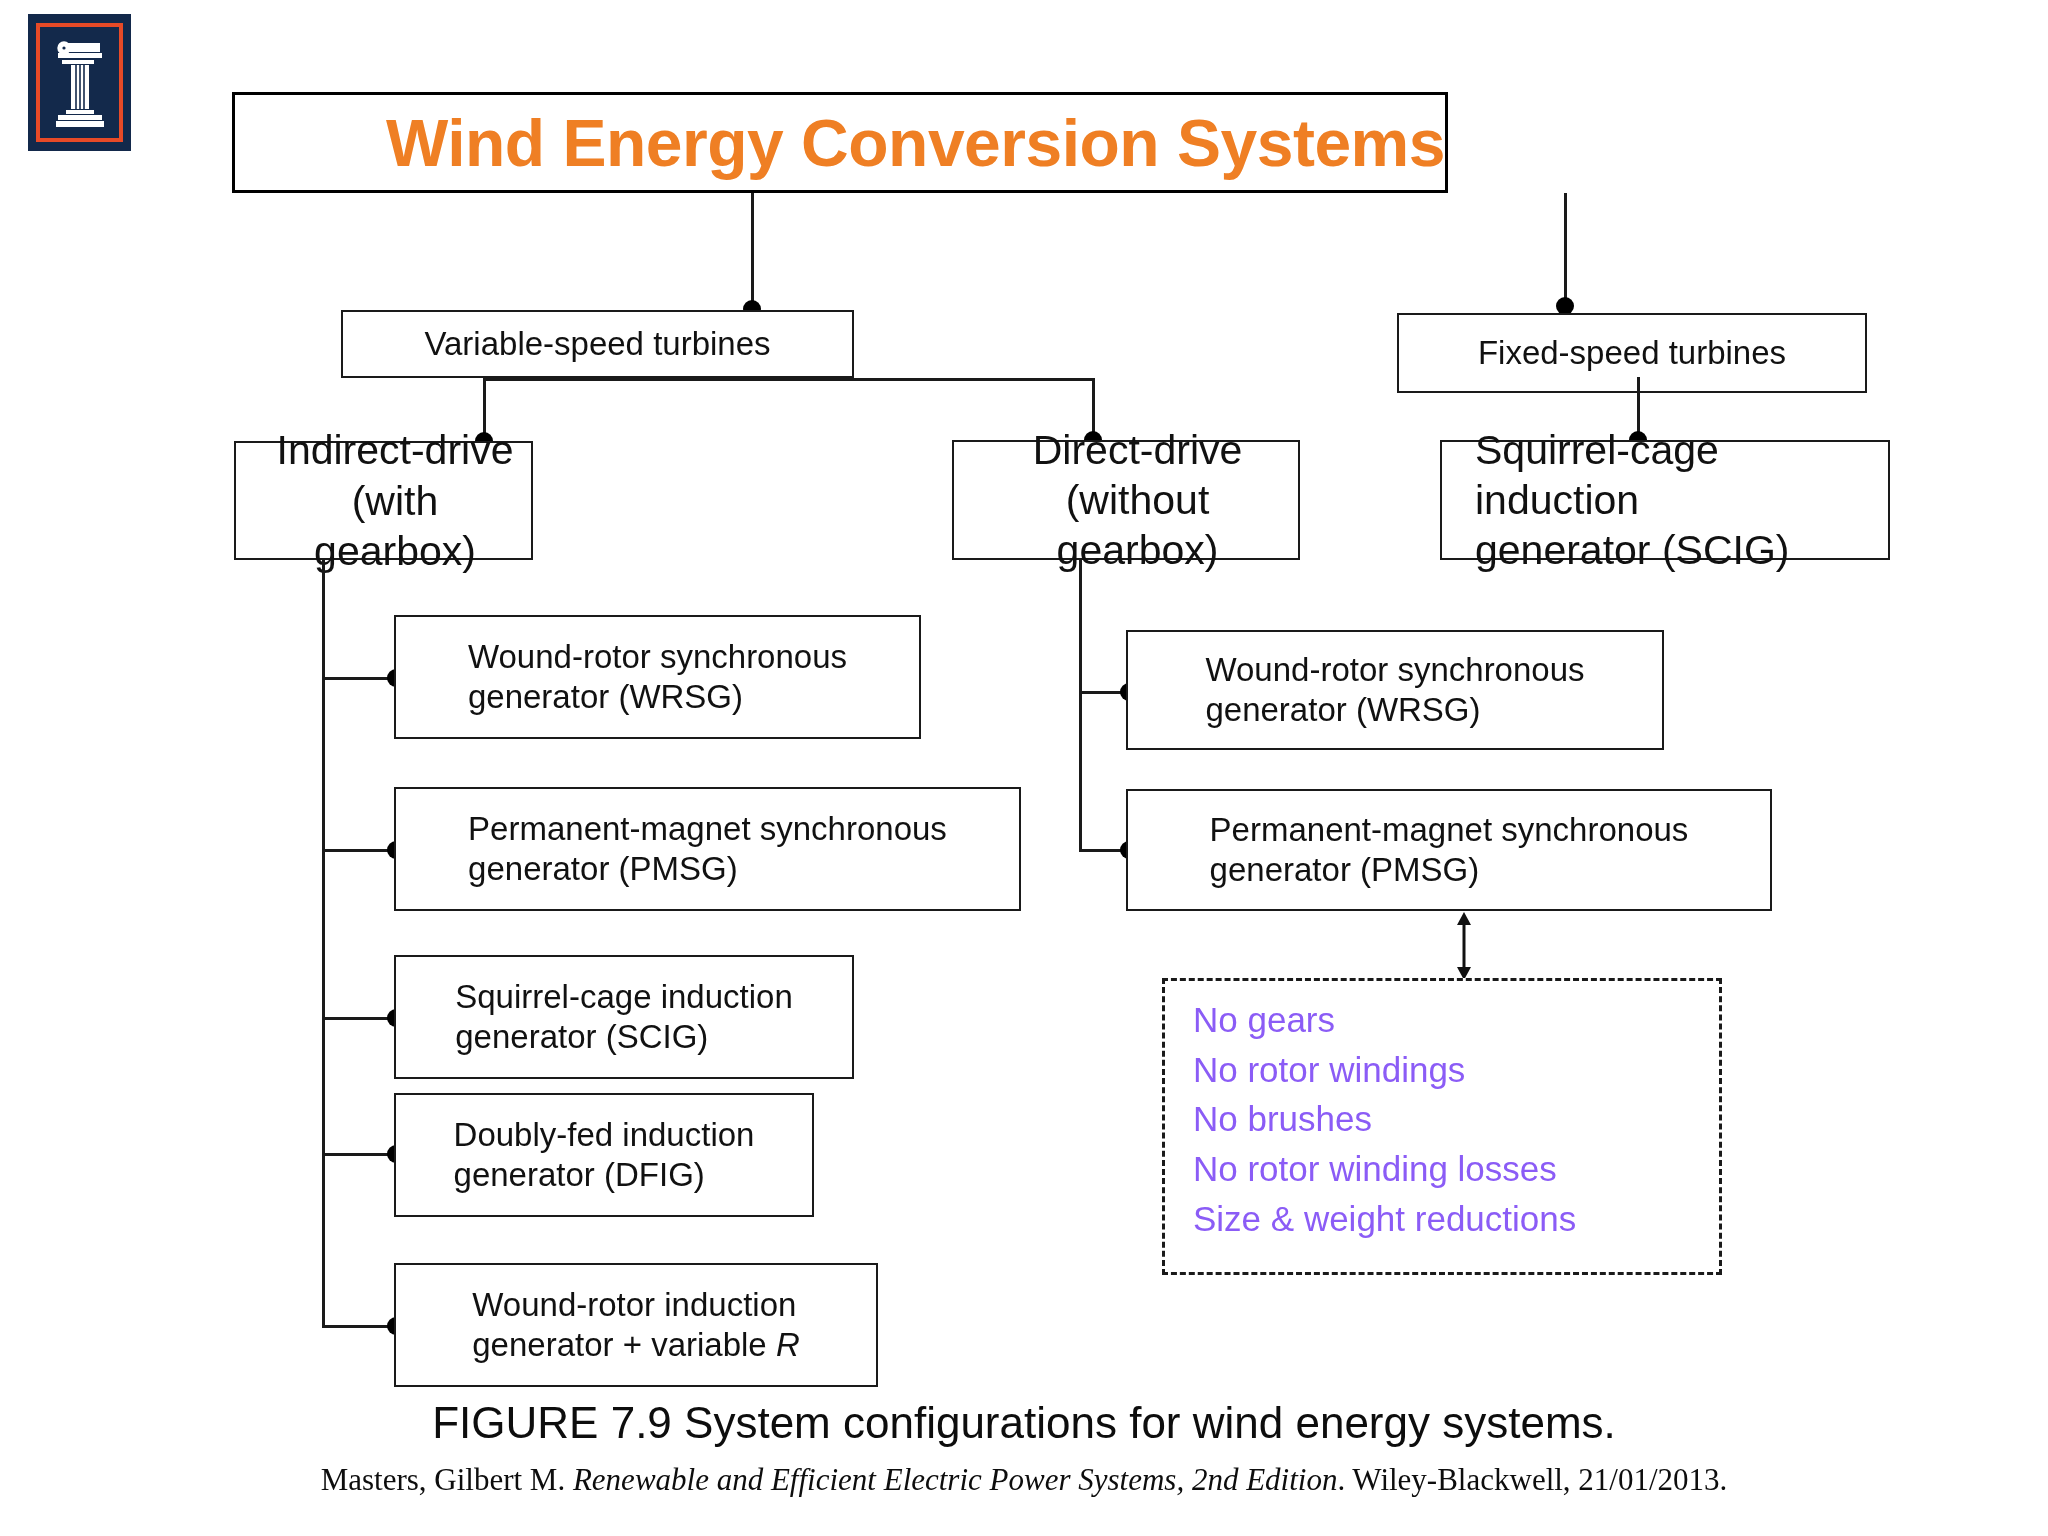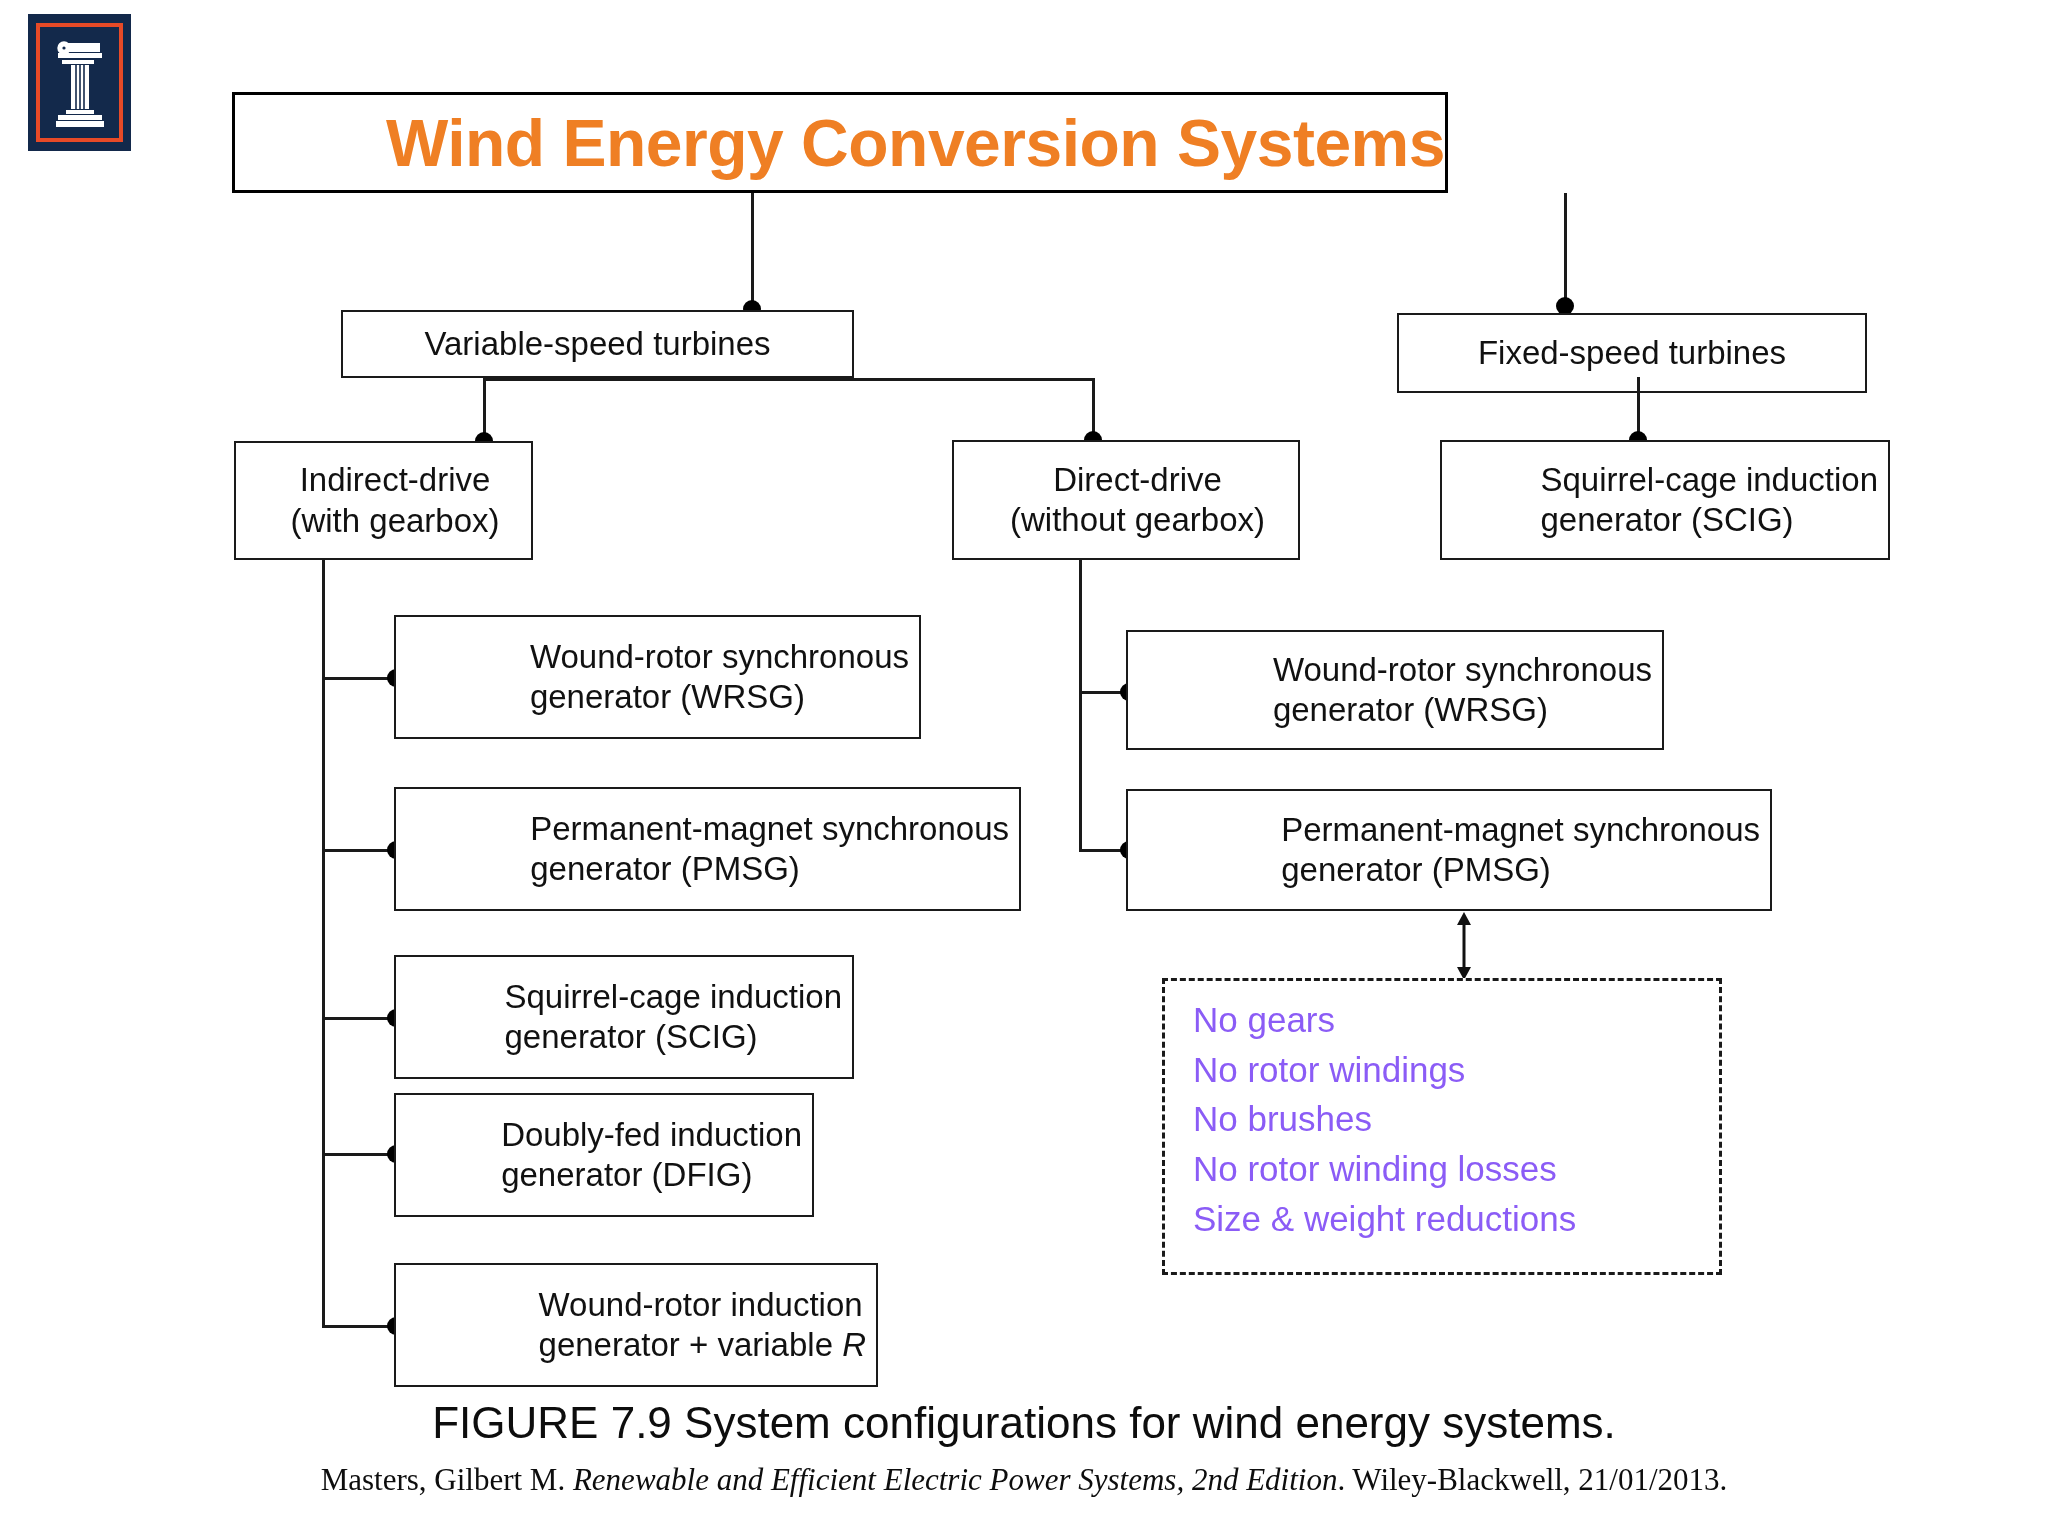--- a/index.html
+++ b/index.html
@@ -79,29 +79,29 @@
   }
   .node.center {
     display: flex;
     align-items: center;
     justify-content: center;
     text-align: center;
   }
   .node.left {
     display: flex;
     align-items: center;
-    justify-content: flex-end;
+    justify-content: center;
     text-align: left;
   }
   .node .label {
     padding: 0 10px;
     white-space: pre-line;
   }
   .tier2 { font-size: 33px; }
-  .tier3 { font-size: 33px; padding-left: 23px; }
+  .tier3 { font-size: 41px; padding-left: 23px; }
   .leaf  { font-size: 33px; }
 
   
   .vline {
     position: absolute;
     width: 3px;
     background: #1a1a1a;
   }
   .hline {
     position: absolute;

